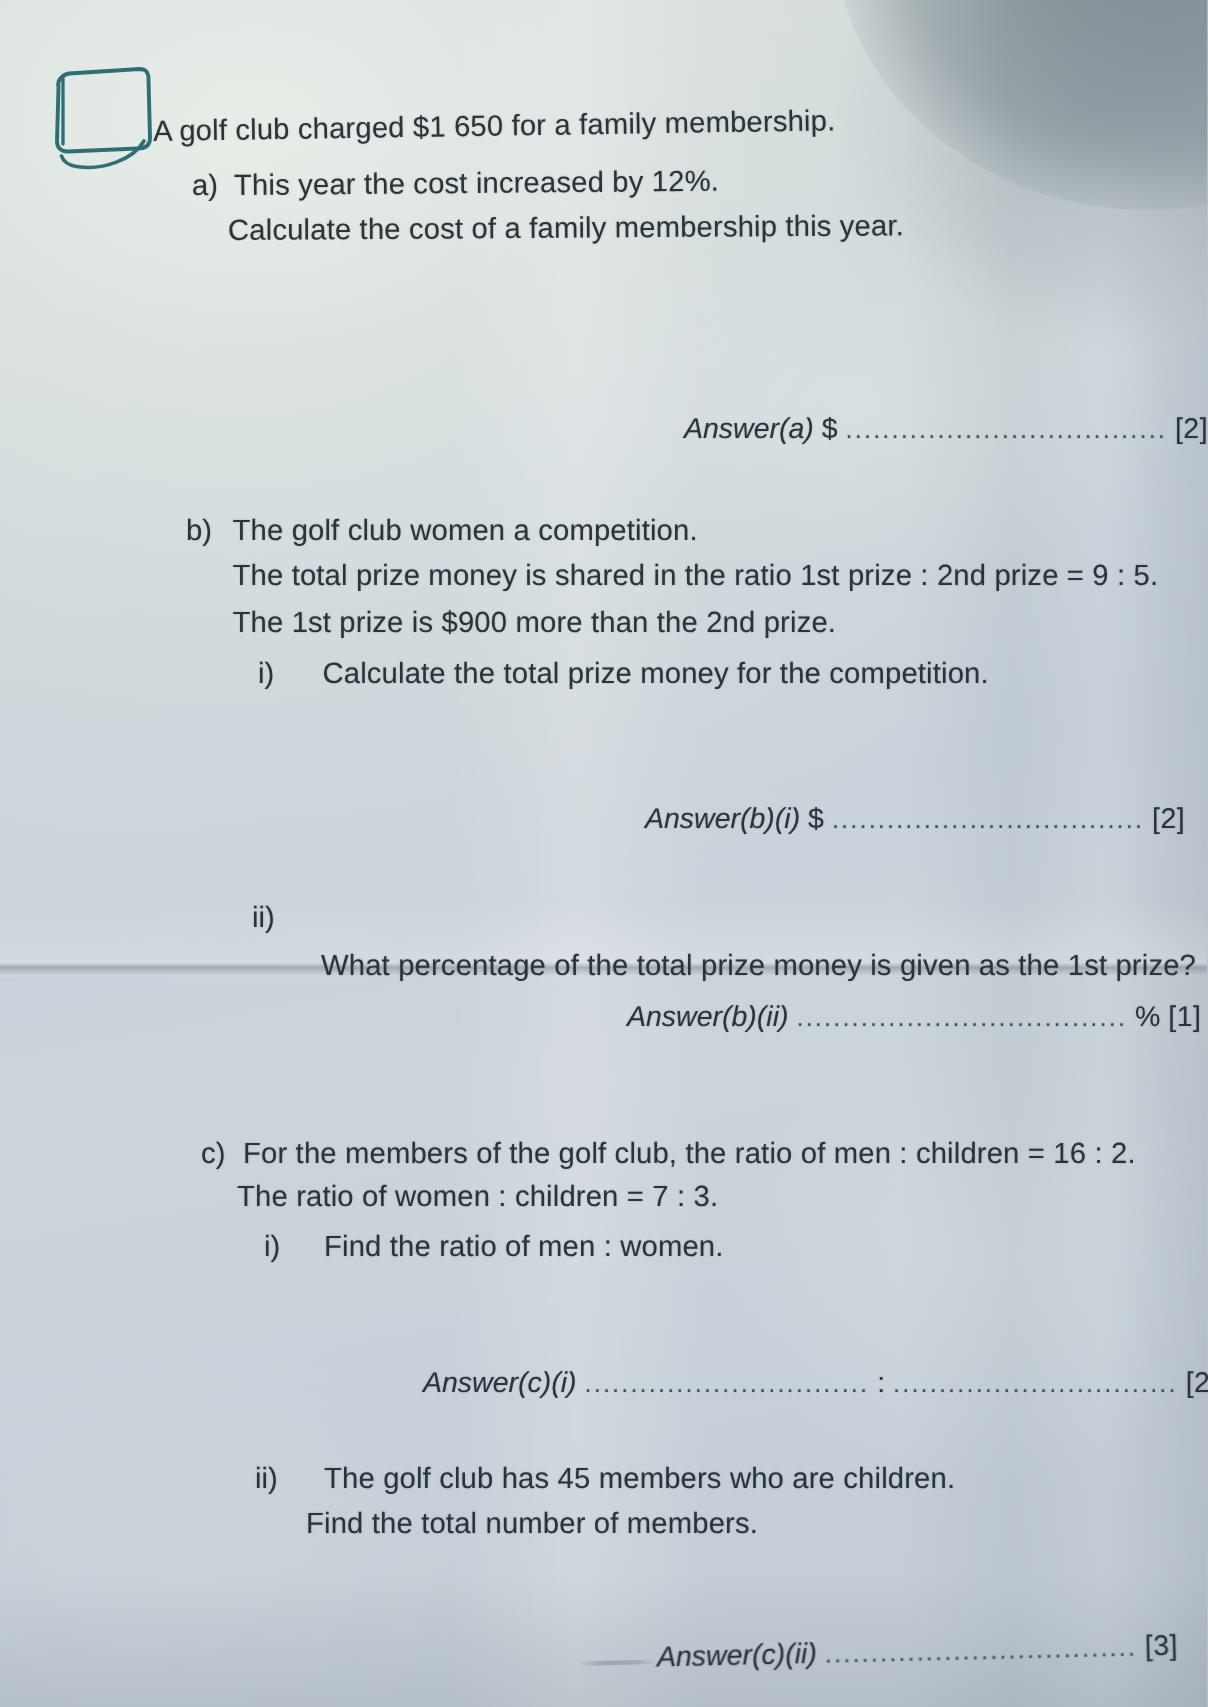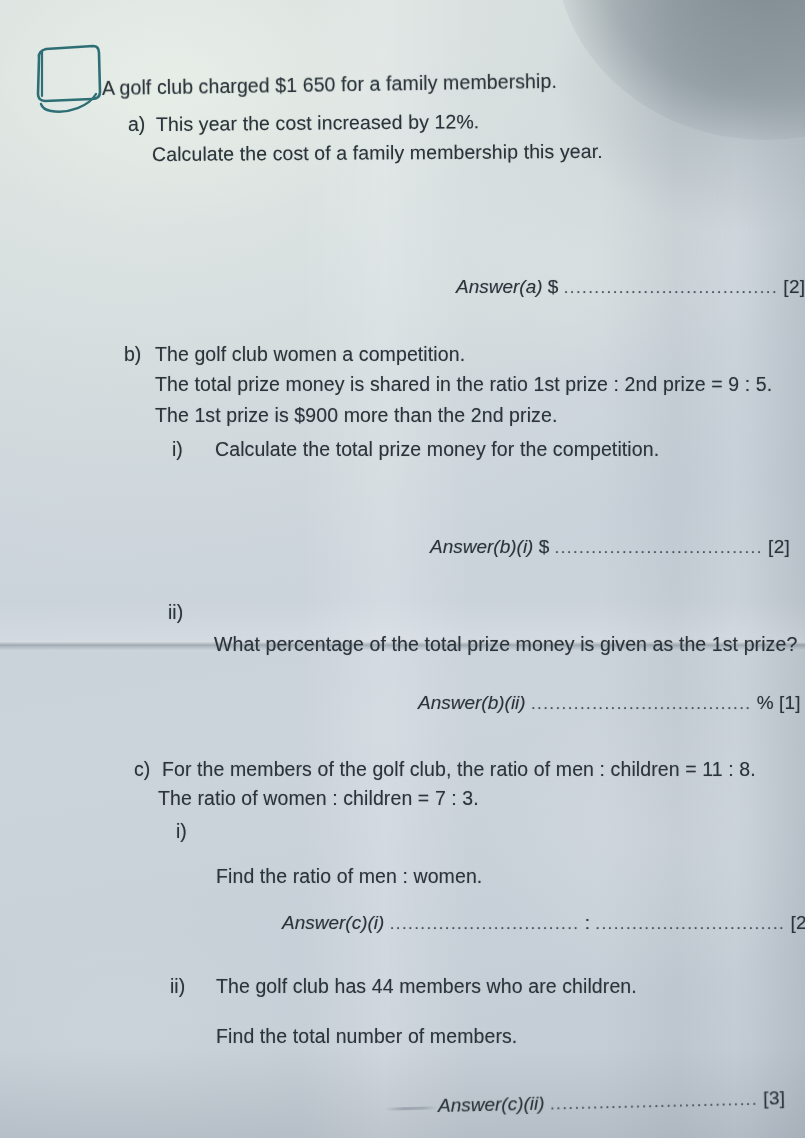--- a/index.html
+++ b/index.html
@@ -205,45 +205,45 @@
 
     <div class="ans" style="left:430px; top:536px;">
       <span>Answer(b)(i)</span><span class="upright">&nbsp;</span><span class="upright">$</span>
       <span class="dots">..................................</span>
       <span class="marks">[2]</span>
     </div>
 
     <div class="marker" style="left:168px; top:601px;">ii)</div>
     <div class="line" style="left:214px; top:601px;margin-top:32px;">What percentage of the total prize money is given as the 1st prize?</div>
 
-    <div class="ans" style="left:418px; top:692px;">
+    <div class="ans" style="left:418px; top:668px;">
       <span>Answer(b)(ii)</span>
       <span class="dots">....................................</span>
       <span class="upright">%</span>
       <span class="marks">[1]</span>
     </div>
 
     <div class="marker" style="left:134px; top:758px;">c)</div>
-    <div class="line" style="left:162px; top:758px;">For the members of the golf club, the ratio of men : children = 11 : 8.</div>
+    <div class="line" style="left:162px; top:758px;">For the members of the golf club, the ratio of men : children = 16 : 2.</div>
     <div class="line" style="left:158px; top:787px;">The ratio of women : children = 7 : 3.</div>
 
     <div class="marker" style="left:176px; top:820px;">i)</div>
-    <div class="line" style="left:216px; top:820px;margin-top:45px;">Find the ratio of men : women.</div>
+    <div class="line" style="left:216px; top:820px;">Find the ratio of men : women.</div>
 
     <div class="ans" style="left:282px; top:912px;">
       <span>Answer(c)(i)</span>
       <span class="dots">...............................</span>
       <span class="upright">:</span>
       <span class="dots">...............................</span>
       <span class="marks">[2]</span>
     </div>
 
     <div class="marker" style="left:170px; top:975px;">ii)</div>
-    <div class="line" style="left:216px; top:975px;">The golf club has 44 members who are children.</div>
-    <div class="line" style="left:216px; top:1005px;margin-top:20px;">Find the total number of members.</div>
+    <div class="line" style="left:216px; top:975px;">The golf club has 45 members who are children.</div>
+    <div class="line" style="left:204px; top:1005px;">Find the total number of members.</div>
 
     <div class="ans" style="left:438px; top:1095px; transform:rotate(-1.3deg); transform-origin:left center;">
       <span>Answer(c)(ii)</span>
       <span class="dots">..................................</span>
       <span class="marks">[3]</span>
     </div>
 
   </div>
 </div>
 

